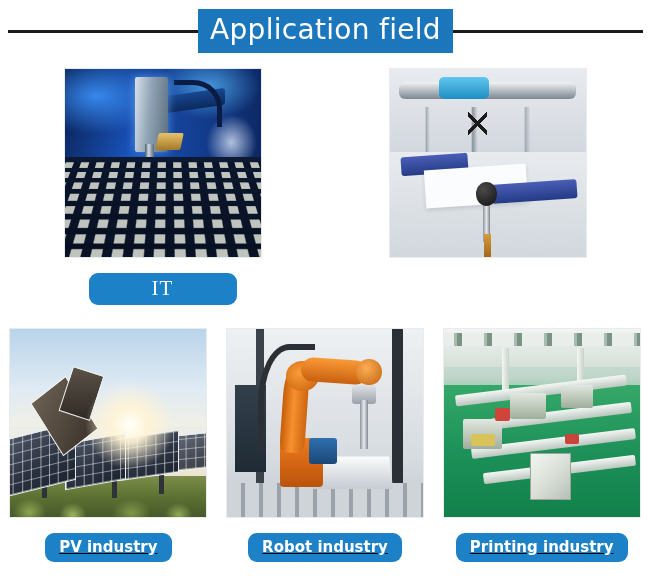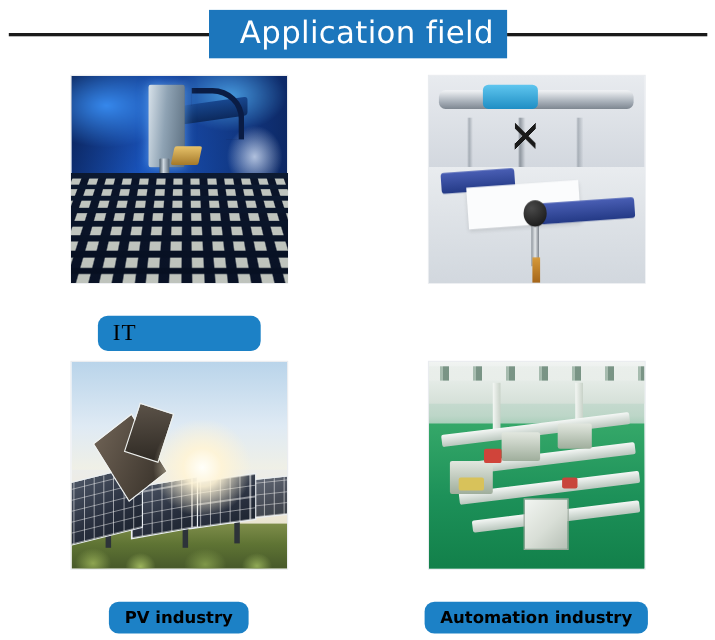--- a/index.html
+++ b/index.html
@@ -32,41 +32,41 @@
   }
   .rule-left { margin-left: 8px; margin-right: 0; }
   .rule-right { margin-right: 7px; margin-left: 0; }
   .title-badge {
     background: #1c76bc;
     color: #ffffff;
     font-size: 28px;
     font-weight: 400;
     letter-spacing: 0.3px;
     line-height: 1;
-    padding: 7px 12px 9px 28px;
+    padding: 7px 12px 9px 12px;
     white-space: nowrap;
     font-family: "DejaVu Sans", sans-serif;
   }
 
   
   .grid {
     position: absolute;
     left: 0; top: 62px;
     width: 650px;
     height: 520px;
   }
   .row {
     position: absolute;
     left: 0;
     width: 650px;
     height: 260px;
     display: flex;
   }
   .row-1 { top: 0; }
-  .row-2 { top: 260px; }
+  .row-2 { top: 260px; text-decoration: underline; }
 
   .cell {
     flex: 1 1 0;
     position: relative;
     display: flex;
     flex-direction: column;
     align-items: center;
   }
 
   .photo-frame {
@@ -79,27 +79,27 @@
     position: relative;
     margin-top: 6px;
   }
   .photo {
     position: absolute;
     inset: 0;
     overflow: hidden;
   }
 
   .label {
-    margin-top: 29px;
+    margin-top: 15px;
     background: #1c81c6;
-    color: #000000;
+    color: #ffffff;
     font-weight: bold;
     font-size: 15px;
     line-height: 1.12;
-    text-align: left;
+    text-align: center;
     padding: 6px 14px;
     border-radius: 9px;
     box-sizing: border-box;
     white-space: pre-line;
     font-family: "DejaVu Sans", sans-serif;
   }
   .label-it {
     width: 148px;
     font-family: "Liberation Serif", serif;
     font-weight: normal;
@@ -539,20 +539,40 @@
           <div class="panel pnl2"></div>
           <div class="panel pnl1"></div>
           <div class="pnl-up"></div>
           <div class="pnl-up2"></div>
           <div class="sun"></div>
         </div>
       </div>
       <div class="label">PV industry</div>
     </div>
 
+    <div class="cell">
+      <div class="photo-frame">
+        <div class="photo p-robot">
+          <div class="panel-wall"></div>
+          <div class="door"></div>
+          <div class="floor-parts"></div>
+          <div class="table"></div>
+          <div class="base"></div>
+          <div class="blue-motor"></div>
+          <div class="lower-arm"></div>
+          <div class="elbow"></div>
+          <div class="upper-arm"></div>
+          <div class="wrist"></div>
+          <div class="tool"></div>
+          <div class="tool-stem"></div>
+          <div class="hose"></div>
+        </div>
+      </div>
+      <div class="label">Robot industry</div>
+    </div>
 
     <div class="cell">
       <div class="photo-frame">
         <div class="photo p-pack">
           <div class="floor"></div>
           <div class="ceiling"></div>
           <div class="ceil-lights"></div>
           <div class="column c1"></div>
           <div class="column c2"></div>
           <div class="line ln1"></div>
@@ -561,17 +581,17 @@
           <div class="line ln4"></div>
           <div class="mach m1"></div>
           <div class="mach m2"></div>
           <div class="mach m3"></div>
           <div class="yellow"></div>
           <div class="red1"></div>
           <div class="red2"></div>
           <div class="box"></div>
         </div>
       </div>
-      <div class="label">Automation industry</div>
+      <div class="label">Printing industry</div>
     </div>
 
   </div>
 </div>
 
 </body></html>

